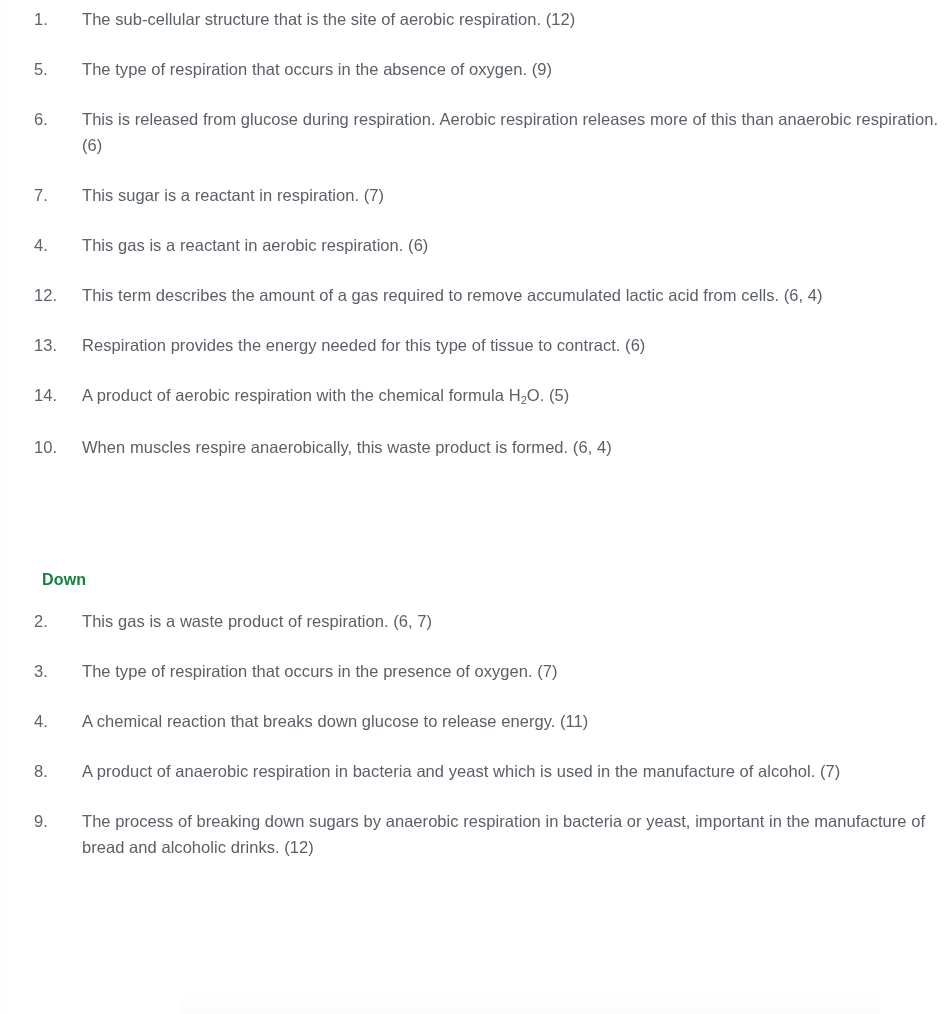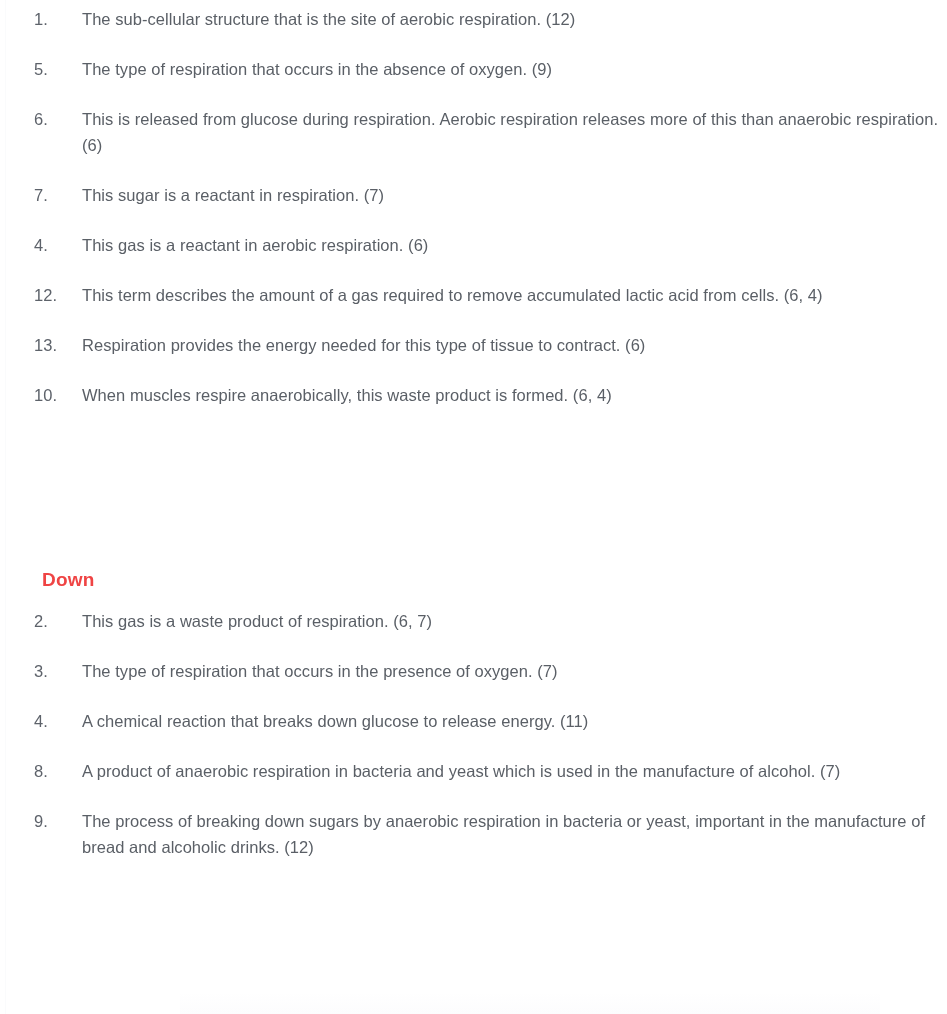--- a/index.html
+++ b/index.html
@@ -48,23 +48,23 @@
     width: 947px;
     box-sizing: border-box;
   }
 
   #across-list { top: 6px; }
 
   .section-heading {
     position: absolute;
     left: 42px;
     top: 568px;
-    font-size: 19px;
+    font-size: 16px;
     font-weight: bold;
-    color: #ef4444;
+    color: #15803d;
     letter-spacing: 0.2px;
     line-height: 24px;
   }
 
   #down-list { top: 608px; }
 
   .clue {
     display: flex;
     align-items: flex-start;
     margin-bottom: 24px;
@@ -131,20 +131,24 @@
       </div>
       <div class="clue">
         <div class="clue-number">12.</div>
         <div class="clue-text">This term describes the amount of a gas required to remove accumulated lactic acid from cells. (6, 4)</div>
       </div>
       <div class="clue">
         <div class="clue-number">13.</div>
         <div class="clue-text">Respiration provides the energy needed for this type of tissue to contract. (6)</div>
       </div>
       <div class="clue">
+        <div class="clue-number">14.</div>
+        <div class="clue-text"><span>A product of aerobic respiration with the chemical formula H</span><sub>2</sub><span>O. (5)</span></div>
+      </div>
+      <div class="clue">
         <div class="clue-number">10.</div>
         <div class="clue-text">When muscles respire anaerobically, this waste product is formed. (6, 4)</div>
       </div>
     </div>
 
   <div class="section-heading">Down</div>
 
   <div class="clue-list" id="down-list">
       <div class="clue">
         <div class="clue-number">2.</div>

